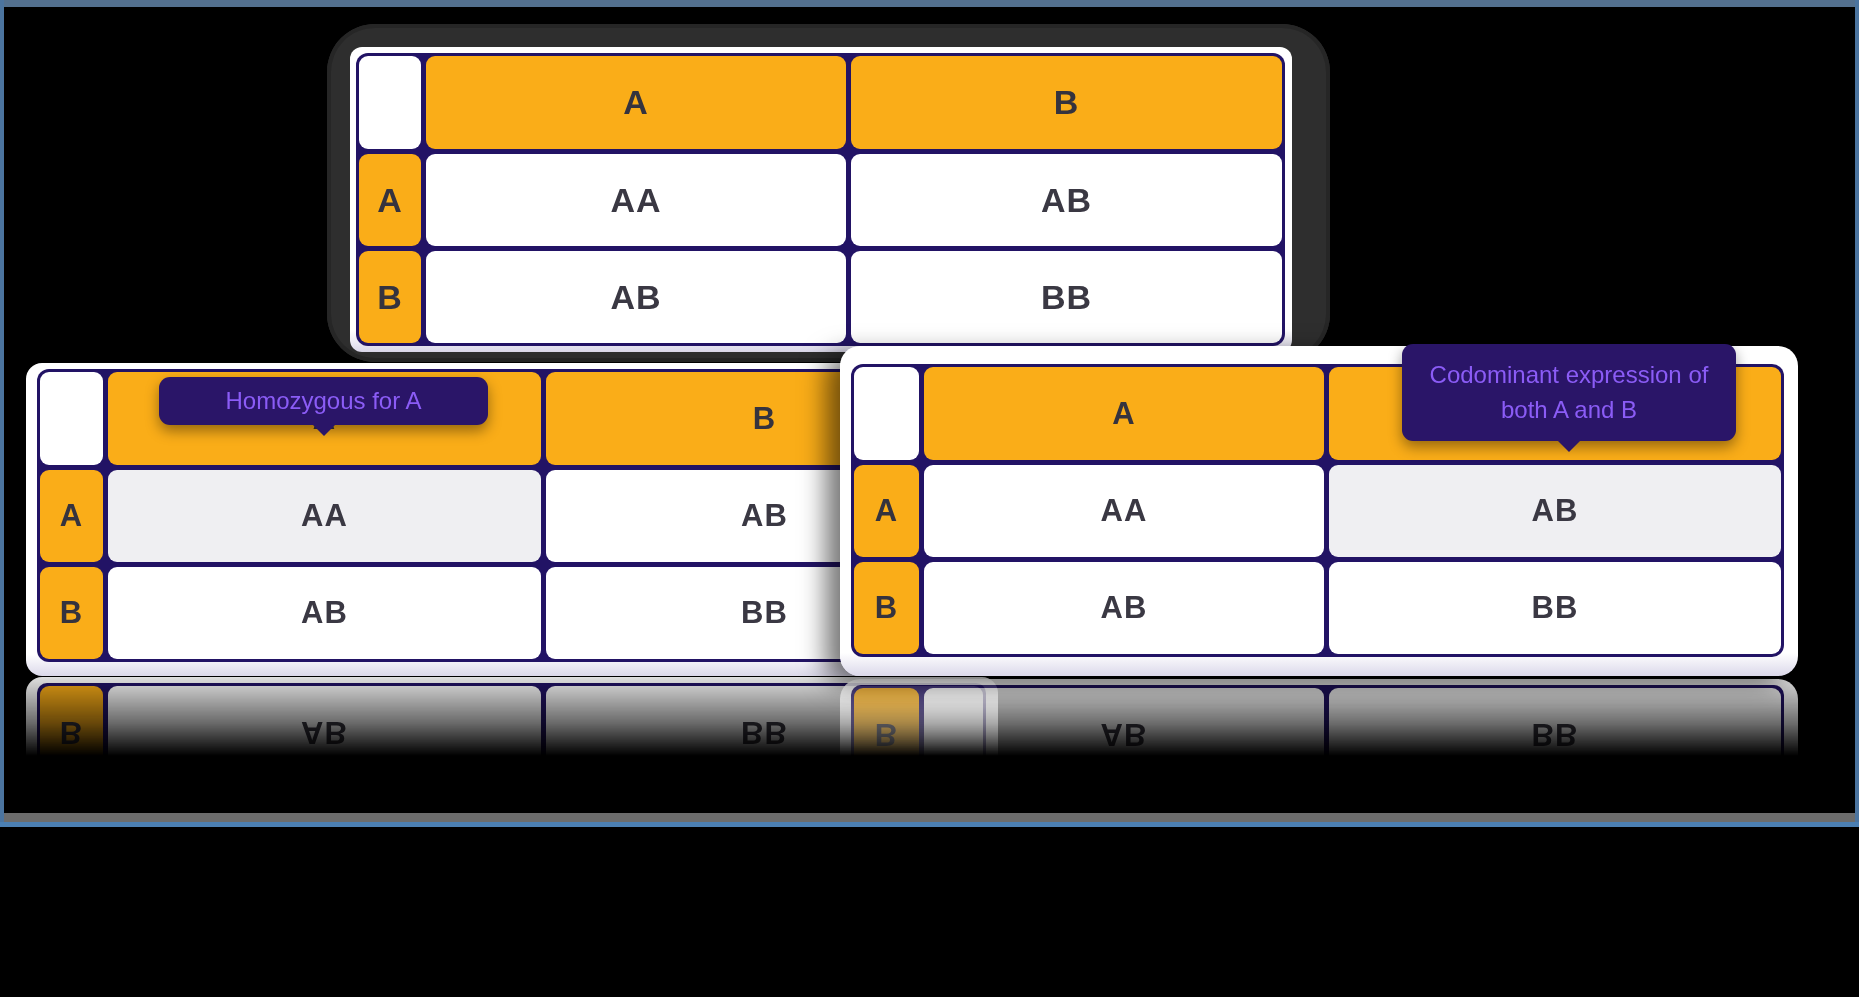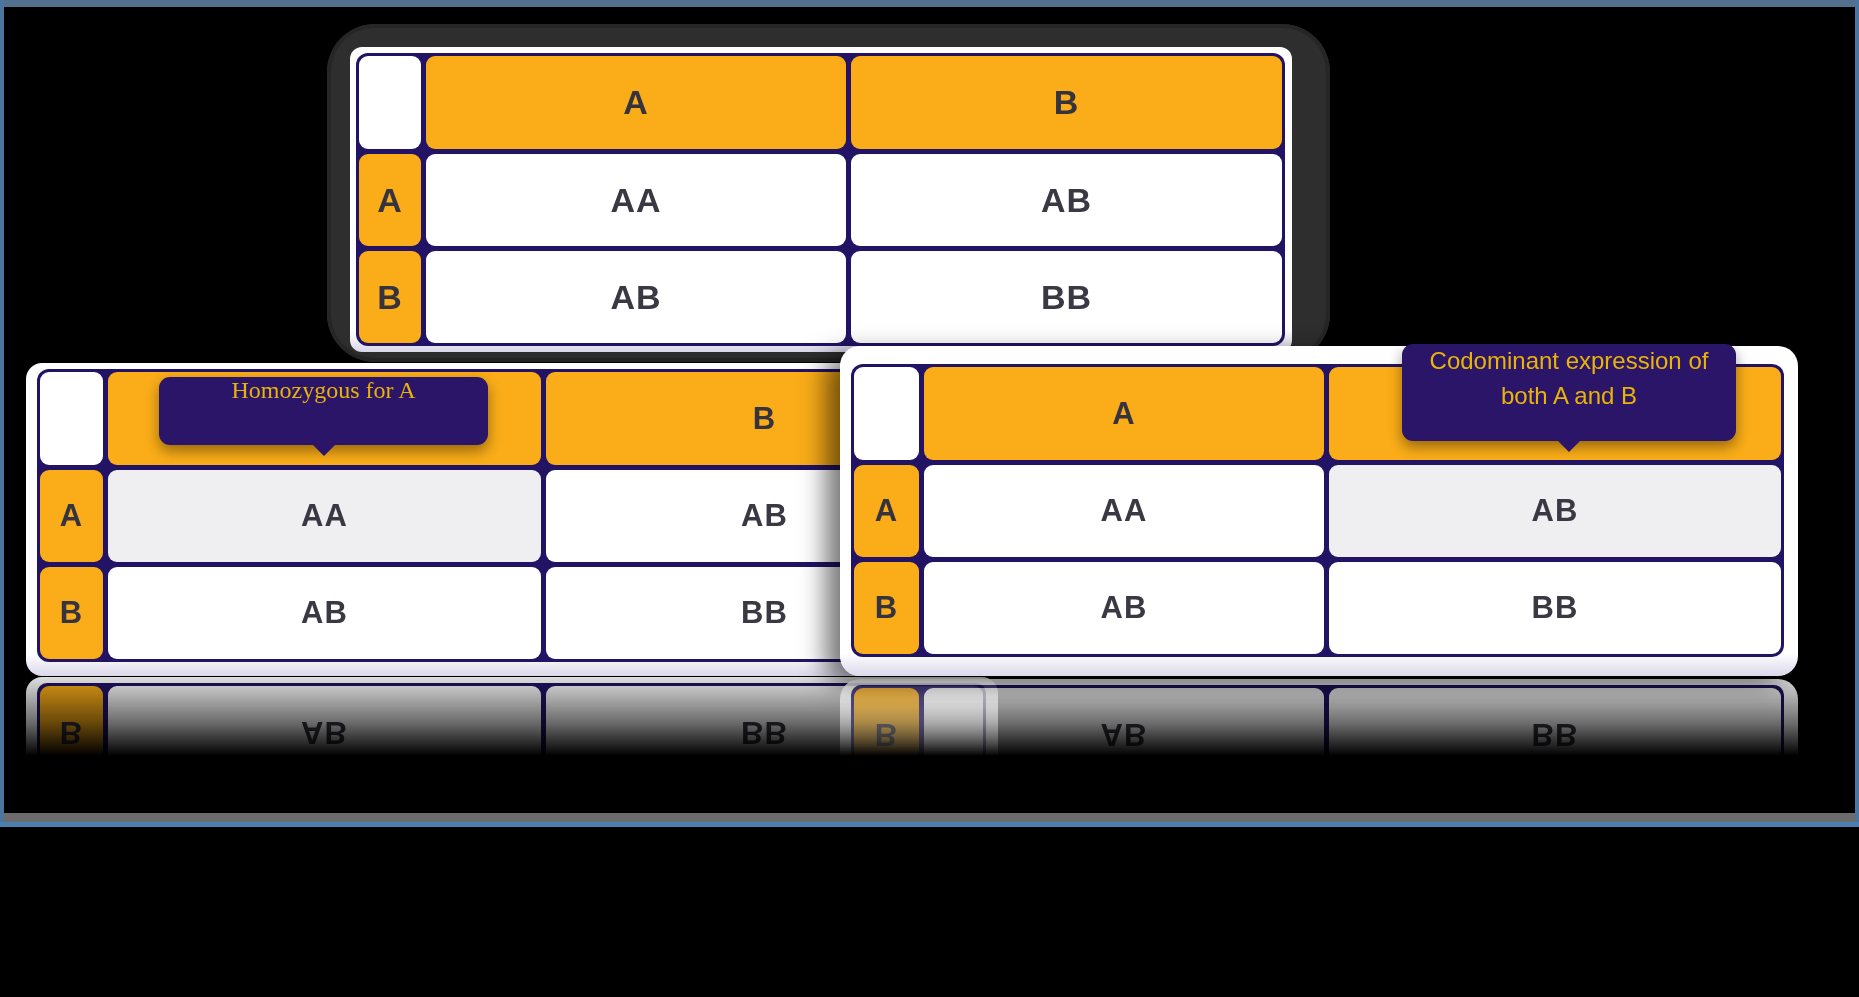--- a/index.html
+++ b/index.html
@@ -34,26 +34,26 @@
   .ptable{position:absolute;display:grid;padding:3px;gap:5px;background:var(--c-navy);border-radius:12px;}
   .t-top  {left:356px;top:53px; grid-template-columns:62px 420px 431px;grid-template-rows:93px 92px 92px;font-size:34px;z-index:3;}
   .t-left {left:37px; top:369px;grid-template-columns:63px 433px 437px;grid-template-rows:93px 92px 92px;font-size:31px;z-index:5;}
   .t-right{left:851px;top:364px;grid-template-columns:65px 400px 452px;grid-template-rows:93px 92px 92px;font-size:31px;z-index:7;}
   .c{display:flex;align-items:center;justify-content:center;border-radius:9px;
      background:var(--c-card);color:var(--c-cell_text);font-weight:600;letter-spacing:1px;}
   .c.or{background:var(--c-orange);color:#35333e;}
   .c.hl{background:var(--c-highlight_gray);}
 
   
-  .tip{position:absolute;background:var(--c-tooltip_navy);color:#eab308;display:flex;flex-direction:column;
-    align-items:center;text-align:center;border-radius:11px;
+  .tip{position:absolute;background:var(--c-tooltip_navy);color:#8b5cf6;display:flex;flex-direction:column;
+    align-items:center;justify-content:center;text-align:center;border-radius:11px;
     box-shadow:0 6px 14px rgba(0,0,0,.4);z-index:9;font-size:24px;font-weight:400;}
   .tip::after{content:"";position:absolute;top:100%;left:50%;transform:translateX(-50%);
     border:13px solid transparent;border-top:13px solid var(--c-tooltip_navy);border-bottom:none;margin-top:-2px;}
-  .tip-left {left:159px;top:377px;width:329px;height:68px;font-family:Liberation Serif, serif;}
+  .tip-left {left:159px;top:377px;width:329px;height:48px;}
   .tip-right{left:1402px;top:344px;width:334px;height:97px;line-height:1.45;}
 
   
   .refl{position:absolute;overflow:hidden;opacity:.92;
     -webkit-mask-image:linear-gradient(180deg,rgba(0,0,0,.95) 0%,rgba(0,0,0,.45) 55%,rgba(0,0,0,0) 94%);
     mask-image:linear-gradient(180deg,rgba(0,0,0,.95) 0%,rgba(0,0,0,.45) 55%,rgba(0,0,0,0) 94%);}
   .refl-left {left:26px;top:677px;width:972px;height:84px;z-index:4;}
   .refl-right{left:840px;top:679px;width:958px;height:82px;z-index:5;}
   .strip{position:relative;background:#fff;transform:scaleY(-1);}
   .strip-left {width:972px;height:104px;border-radius:0 0 16px 16px;}

